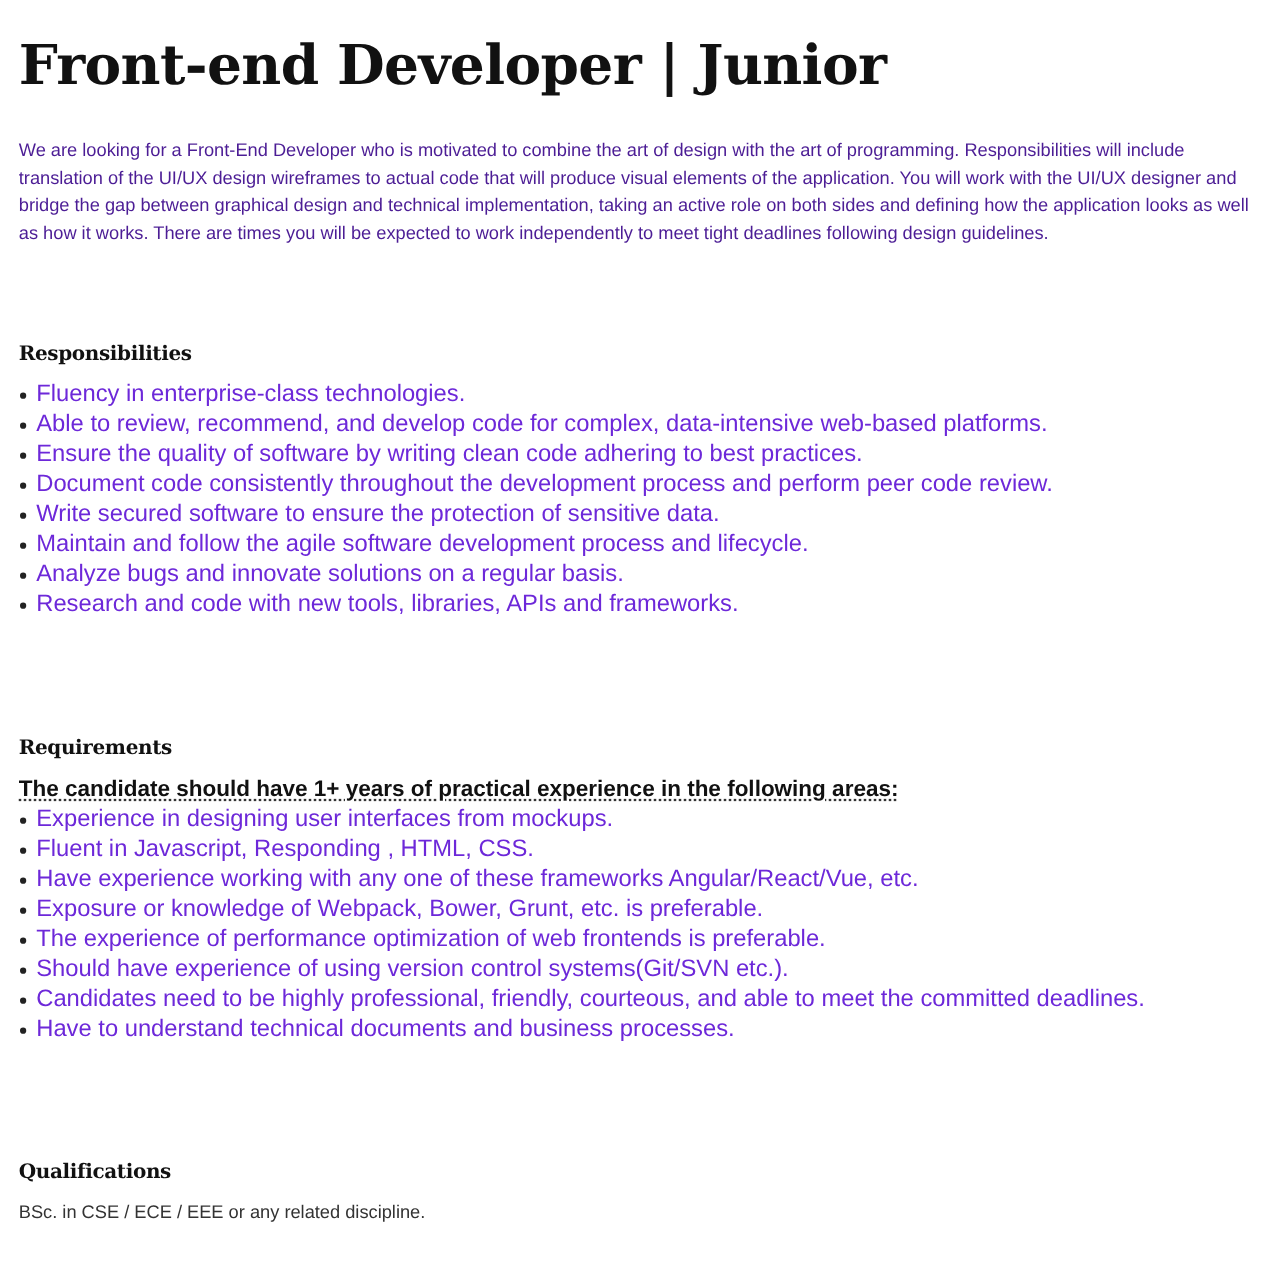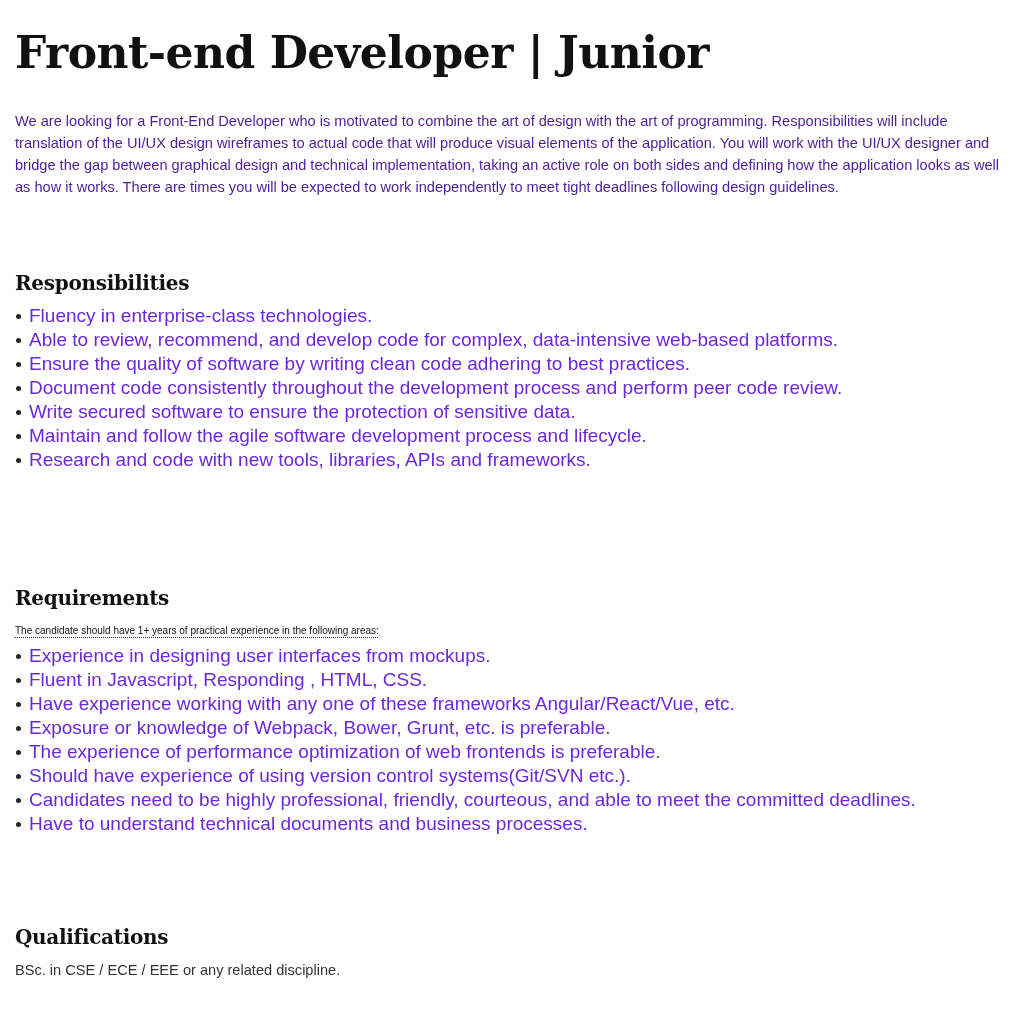--- a/index.html
+++ b/index.html
@@ -43,21 +43,21 @@
       font-size: 14.6px;
       line-height: 22px;
       color: #4c1d95;
     }
     h2.section-heading {
       position: absolute;
       left: 0;
       margin: 0;
       font-family: "DejaVu Serif", "Liberation Serif", serif;
       font-weight: bold;
-      font-size: 20px;
+      font-size: 16px;
       line-height: 30px;
       color: #111111;
       white-space: nowrap;
       letter-spacing: -0.3px;
     }
     ul.bullets {
       position: absolute;
       left: 0;
       margin: 0;
       padding: 0;
@@ -78,23 +78,23 @@
       top: 10px;
       width: 5px;
       height: 5px;
       border-radius: 50%;
       background: #222222;
     }
     .subheading {
       position: absolute;
       left: 0;
       margin: 0;
-      font-size: 10px;
+      font-size: 18px;
       line-height: 22px;
-      font-weight: normal;
+      font-weight: bold;
       color: #111111;
       white-space: nowrap;
       text-decoration: underline dotted #333333;
       text-underline-offset: 3px;
     }
     p.qual {
       position: absolute;
       left: 0;
       margin: 0;
       font-size: 14.6px;
@@ -113,20 +113,21 @@
   <p class="intro">We are looking for a Front-End Developer who is motivated to combine the art of design with the art of programming. Responsibilities will include translation of the UI/UX design wireframes to actual code that will produce visual elements of the application. You will work with the UI/UX designer and bridge the gap between graphical design and technical implementation, taking an active role on both sides and defining how the application looks as well as how it works. There are times you will be expected to work independently to meet tight deadlines following design guidelines.</p>
 
   <h2 class="section-heading" style="top:268px;">Responsibilities</h2>
   <ul class="bullets" style="top:304px;">
     <li>Fluency in enterprise-class technologies.</li>
     <li>Able to review, recommend, and develop code for complex, data-intensive web-based platforms.</li>
     <li>Ensure the quality of software by writing clean code adhering to best practices.</li>
     <li>Document code consistently throughout the development process and perform peer code review.</li>
     <li>Write secured software to ensure the protection of sensitive data.</li>
     <li>Maintain and follow the agile software development process and lifecycle.</li>
+    <li>Analyze bugs and innovate solutions on a regular basis.</li>
     <li>Research and code with new tools, libraries, APIs and frameworks.</li>
   </ul>
 
   <h2 class="section-heading" style="top:583px;">Requirements</h2>
   <div class="subheading" style="top:620px;">The candidate should have 1+ years of practical experience in the following areas:</div>
   <ul class="bullets" style="top:644px;">
     <li>Experience in designing user interfaces from mockups.</li>
     <li>Fluent in Javascript, Responding , HTML, CSS.</li>
     <li>Have experience working with any one of these frameworks Angular/React/Vue, etc.</li>
     <li>Exposure or knowledge of Webpack, Bower, Grunt, etc. is preferable.</li>

